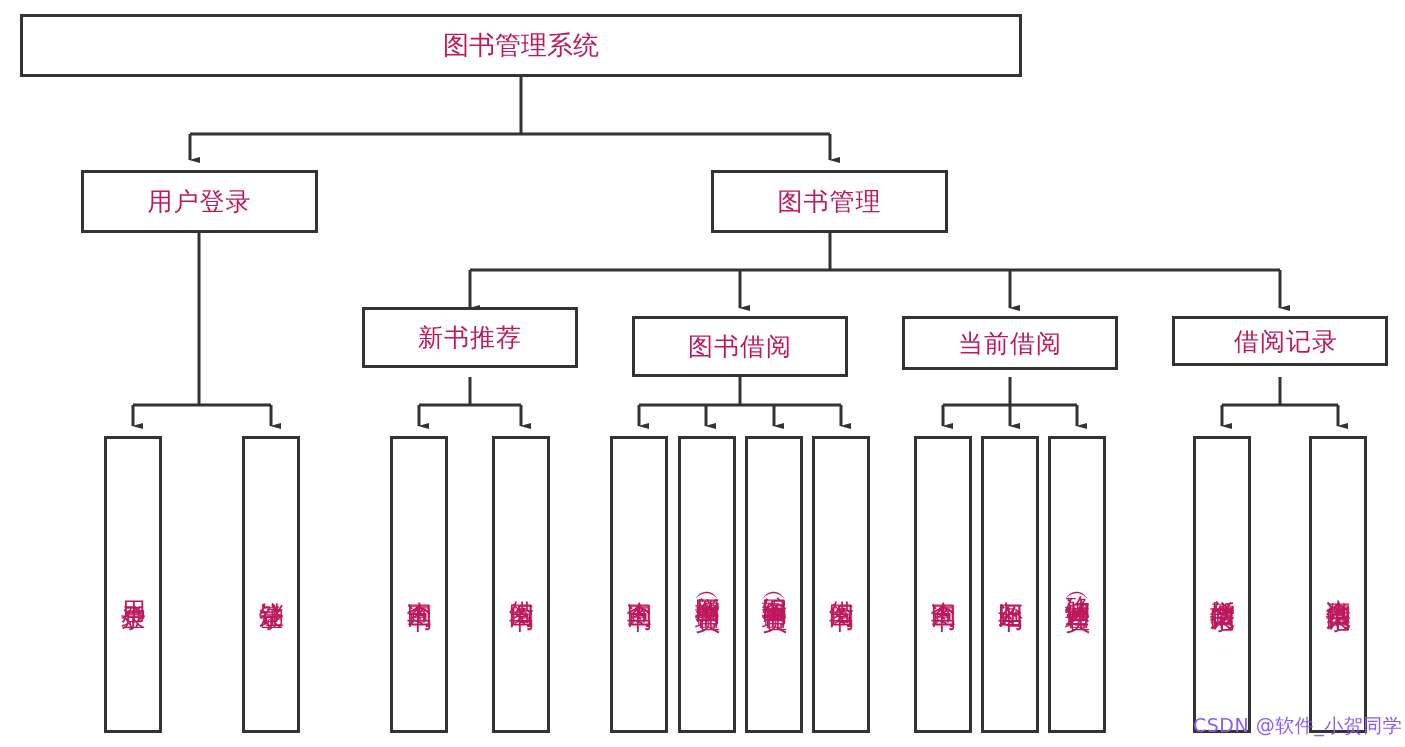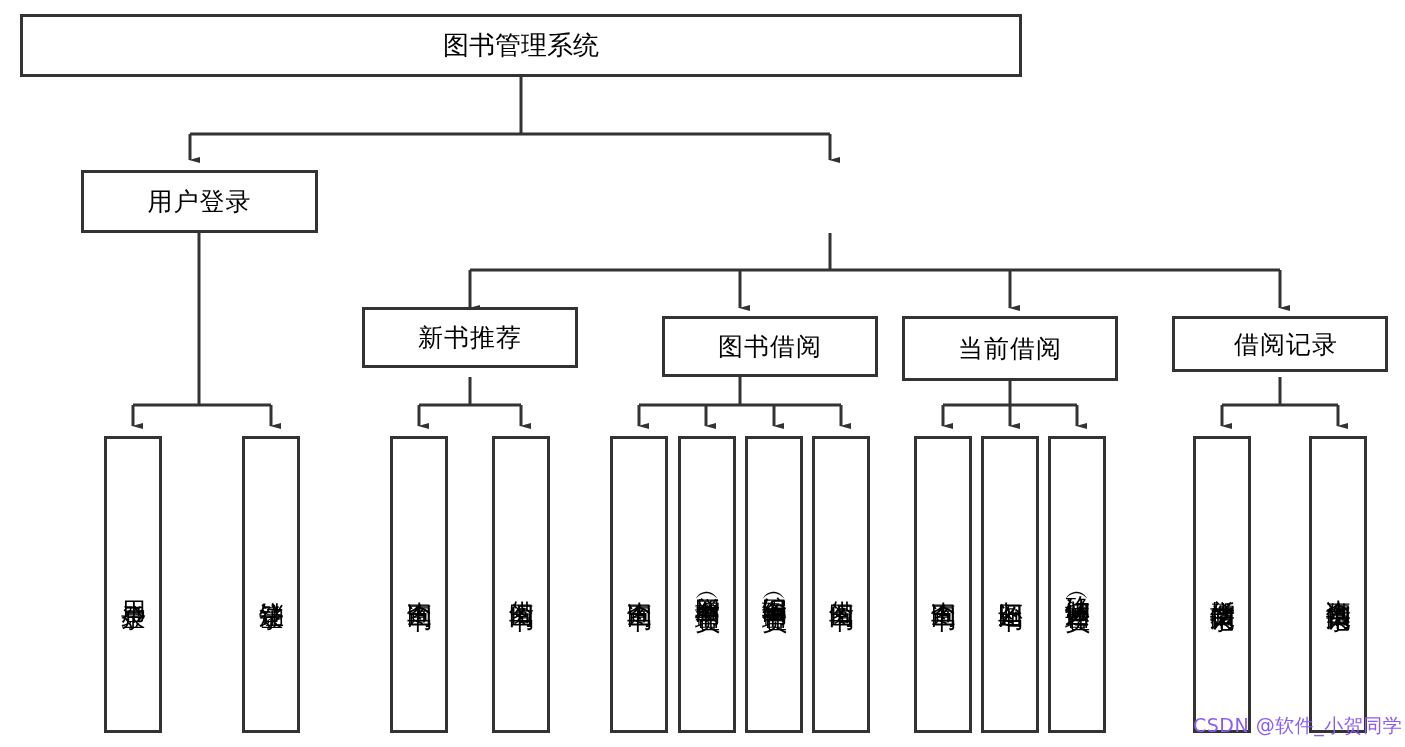--- a/index.html
+++ b/index.html
@@ -26,21 +26,21 @@
     pointer-events: none;
   }
   .node {
     position: absolute;
     box-sizing: border-box;
     border: 3px solid #333333;
     background: #ffffff;
     display: flex;
     align-items: center;
     justify-content: center;
-    color: #000000;
+    color: #be185d;
     font-weight: 400;
   }
   .node.horiz {
     font-size: 25px;
     letter-spacing: 1px;
   }
   .node.root {
     font-size: 26px;
   }
   .node.leaf {
@@ -122,31 +122,34 @@
     </g>
   </svg>
 
   <div class="node root" style="left:20px; top:14px; width:1002px; height:63px;">
     <span>图书管理系统</span>
   </div>
 
   <div class="node horiz" style="left:81px; top:170px; width:237px; height:63px;">
     <span>用户登录</span>
   </div>
+  <div class="node horiz" style="left:711px; top:170px; width:237px; height:63px;">
+    <span>图书管理</span>
+  </div>
 
   <div class="node horiz" style="left:362px; top:307px; width:216px; height:61px;">
     <span>新书推荐</span>
   </div>
-  <div class="node horiz" style="left:632px; top:316px; width:216px; height:61px;margin-left:30px;">
+  <div class="node horiz" style="left:632px; top:316px; width:216px; height:61px;">
     <span>图书借阅</span>
   </div>
-  <div class="node horiz" style="left:902px; top:316px; width:216px; height:65px;">
+  <div class="node horiz" style="left:902px; top:316px; width:216px; height:54px;">
     <span>当前借阅</span>
   </div>
-  <div class="node horiz" style="left:1172px; top:316px; width:216px; height:56px;padding-left:12px;">
+  <div class="node horiz" style="left:1172px; top:316px; width:216px; height:50px;padding-left:12px;">
     <span>借阅记录</span>
   </div>
 
   <div class="node leaf" style="left:104px; top:436px; width:58px; height:297px;">
     <span class="vtext">用户登录</span>
   </div>
   <div class="node leaf" style="left:242px; top:436px; width:58px; height:297px;">
     <span class="vtext">注销登录</span>
   </div>
 

